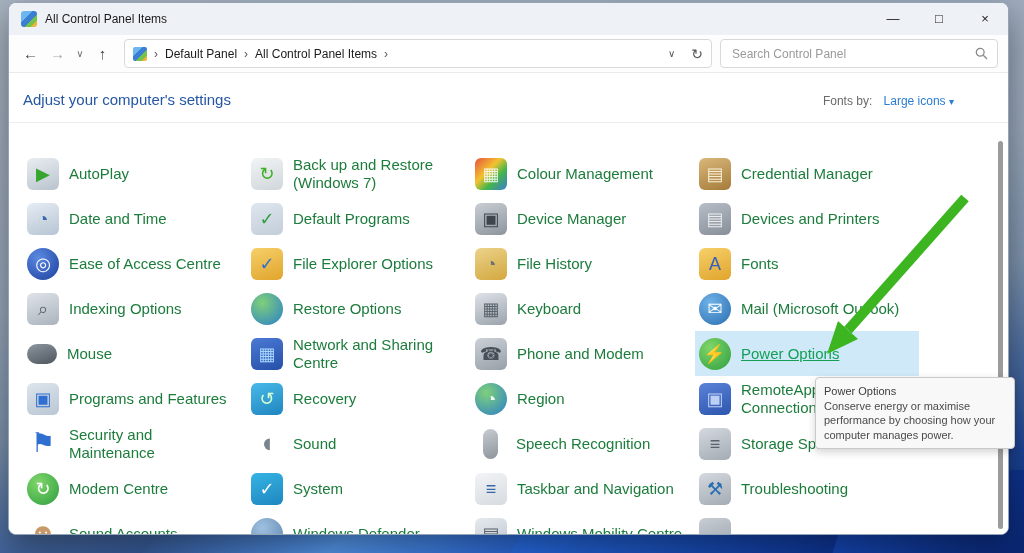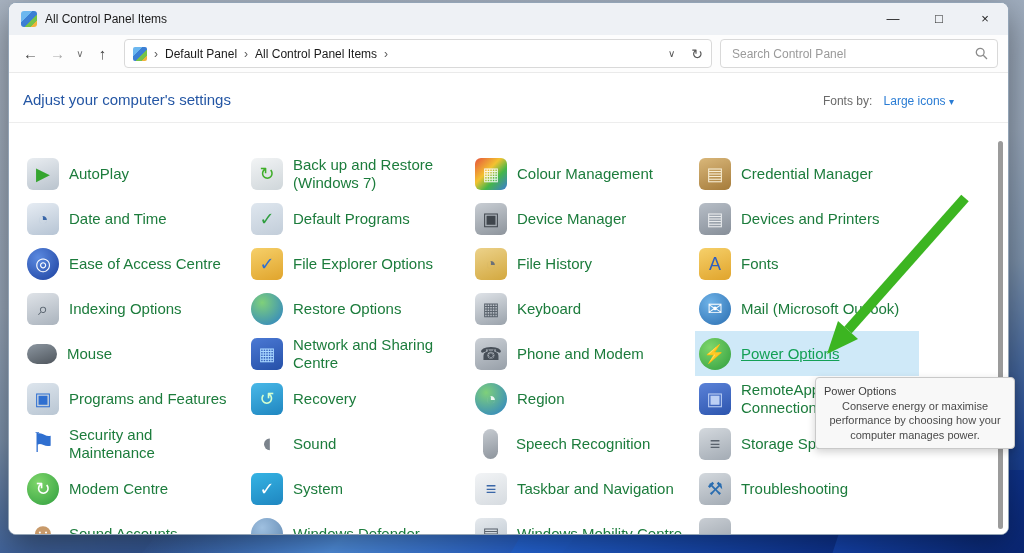--- a/index.html
+++ b/index.html
@@ -65,21 +65,21 @@
   .label.link{color:var(--link_hover,#13a056);text-decoration:underline;}
 
   .scroll-thumb{position:absolute;right:5px;top:138px;width:5px;height:388px;background:#9b9b9b;border-radius:3px;}
 
   .arrow-overlay{position:absolute;left:0;top:0;width:1024px;height:553px;z-index:70;pointer-events:none;}
 
   .tooltip{position:absolute;left:815px;top:377px;width:182px;z-index:60;
     background:#f8f8f8;border:1px solid #c9c9c9;border-radius:4px;box-shadow:0 3px 8px rgba(0,0,0,.18);
     padding:6px 8px;font-size:11px;line-height:1.32;color:#4a4a4a;}
   .tooltip .tt-title{color:#3c3c3c;}
-  .tooltip .tt-line{white-space:nowrap;text-align:center;}
+  .tooltip .tt-line{white-space:nowrap;}
 </style>
 </head>
 <body>
 
 <div class="petal petal-1"></div>
 <div class="petal petal-2"></div>
 <div class="petal petal-3"></div>
 
 <div class="window">
 

